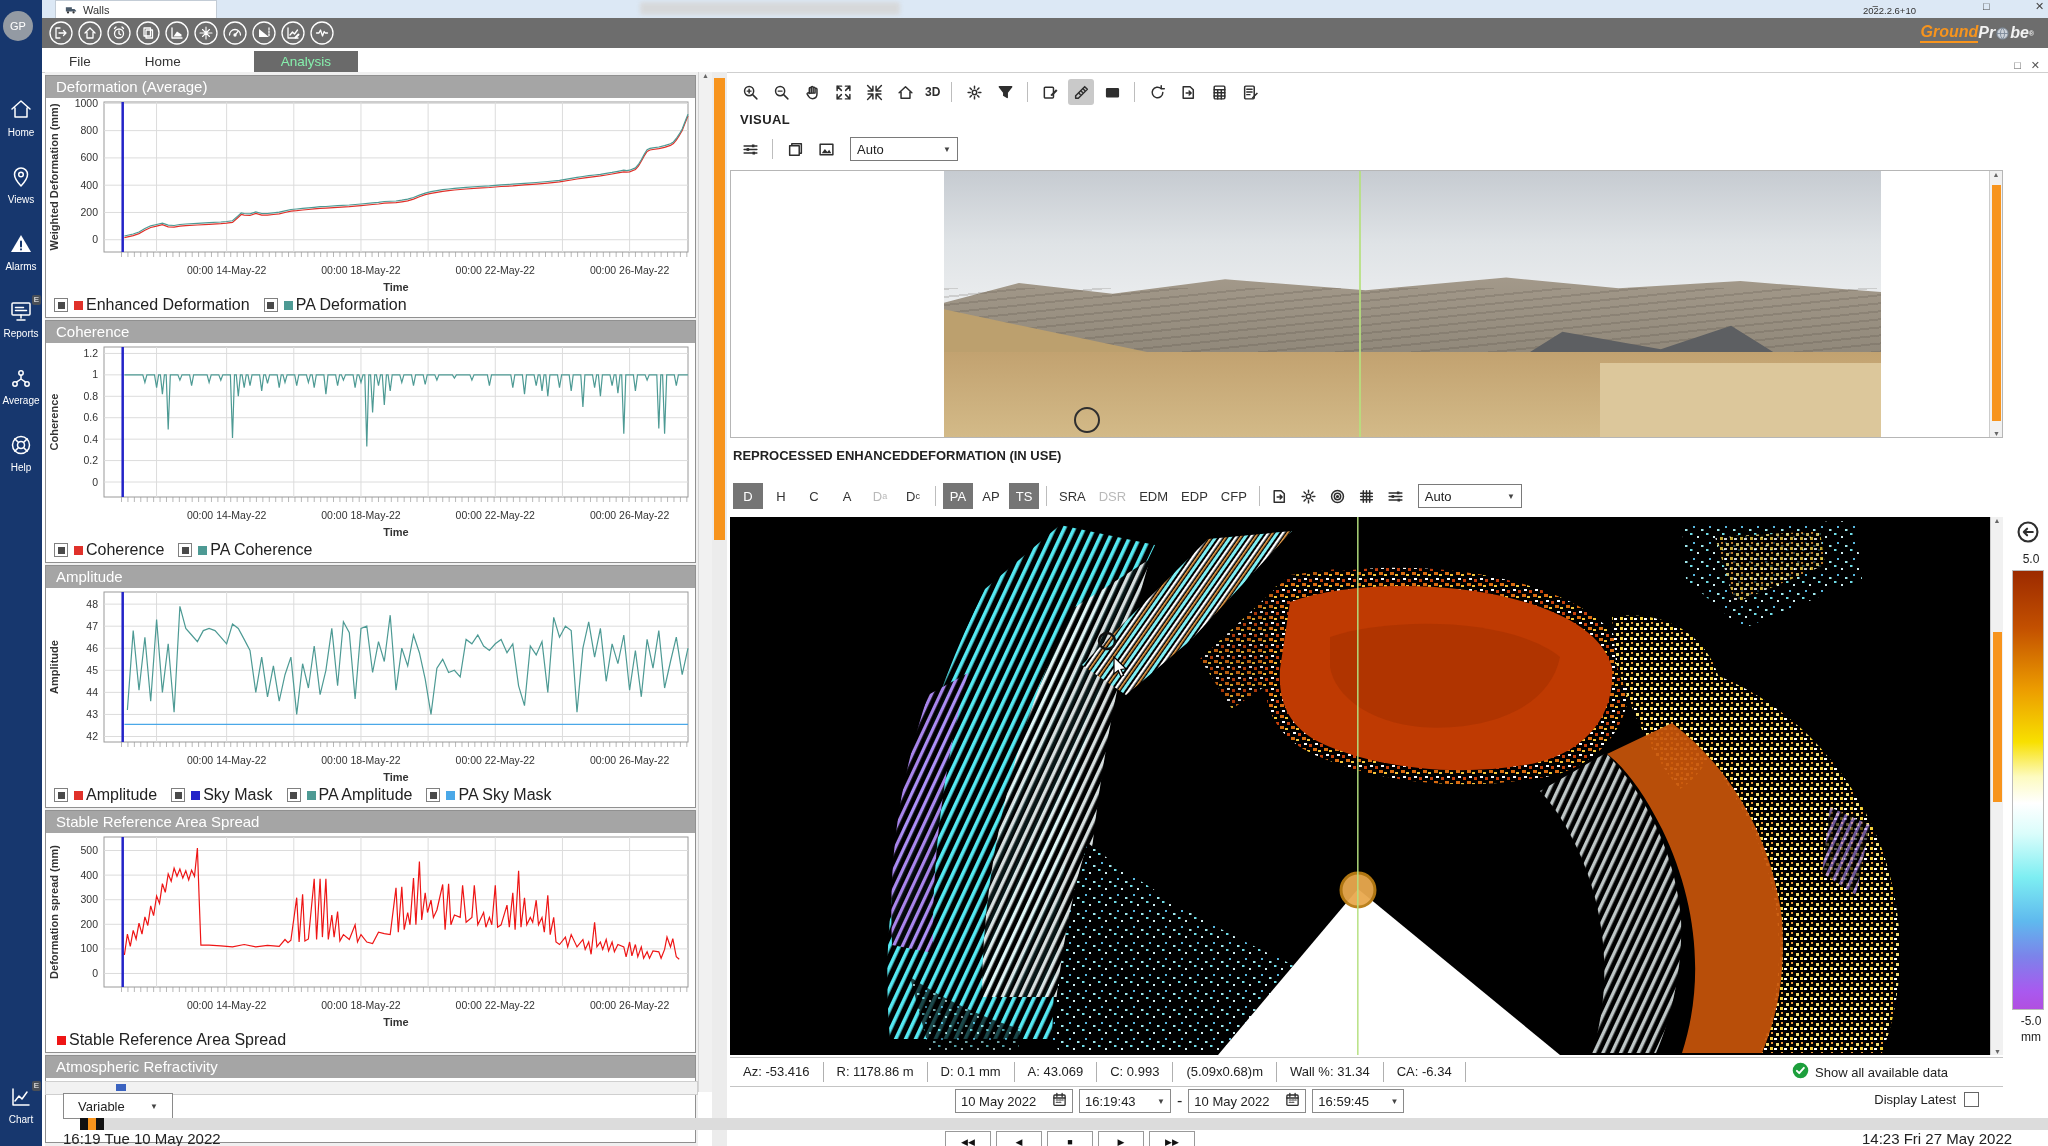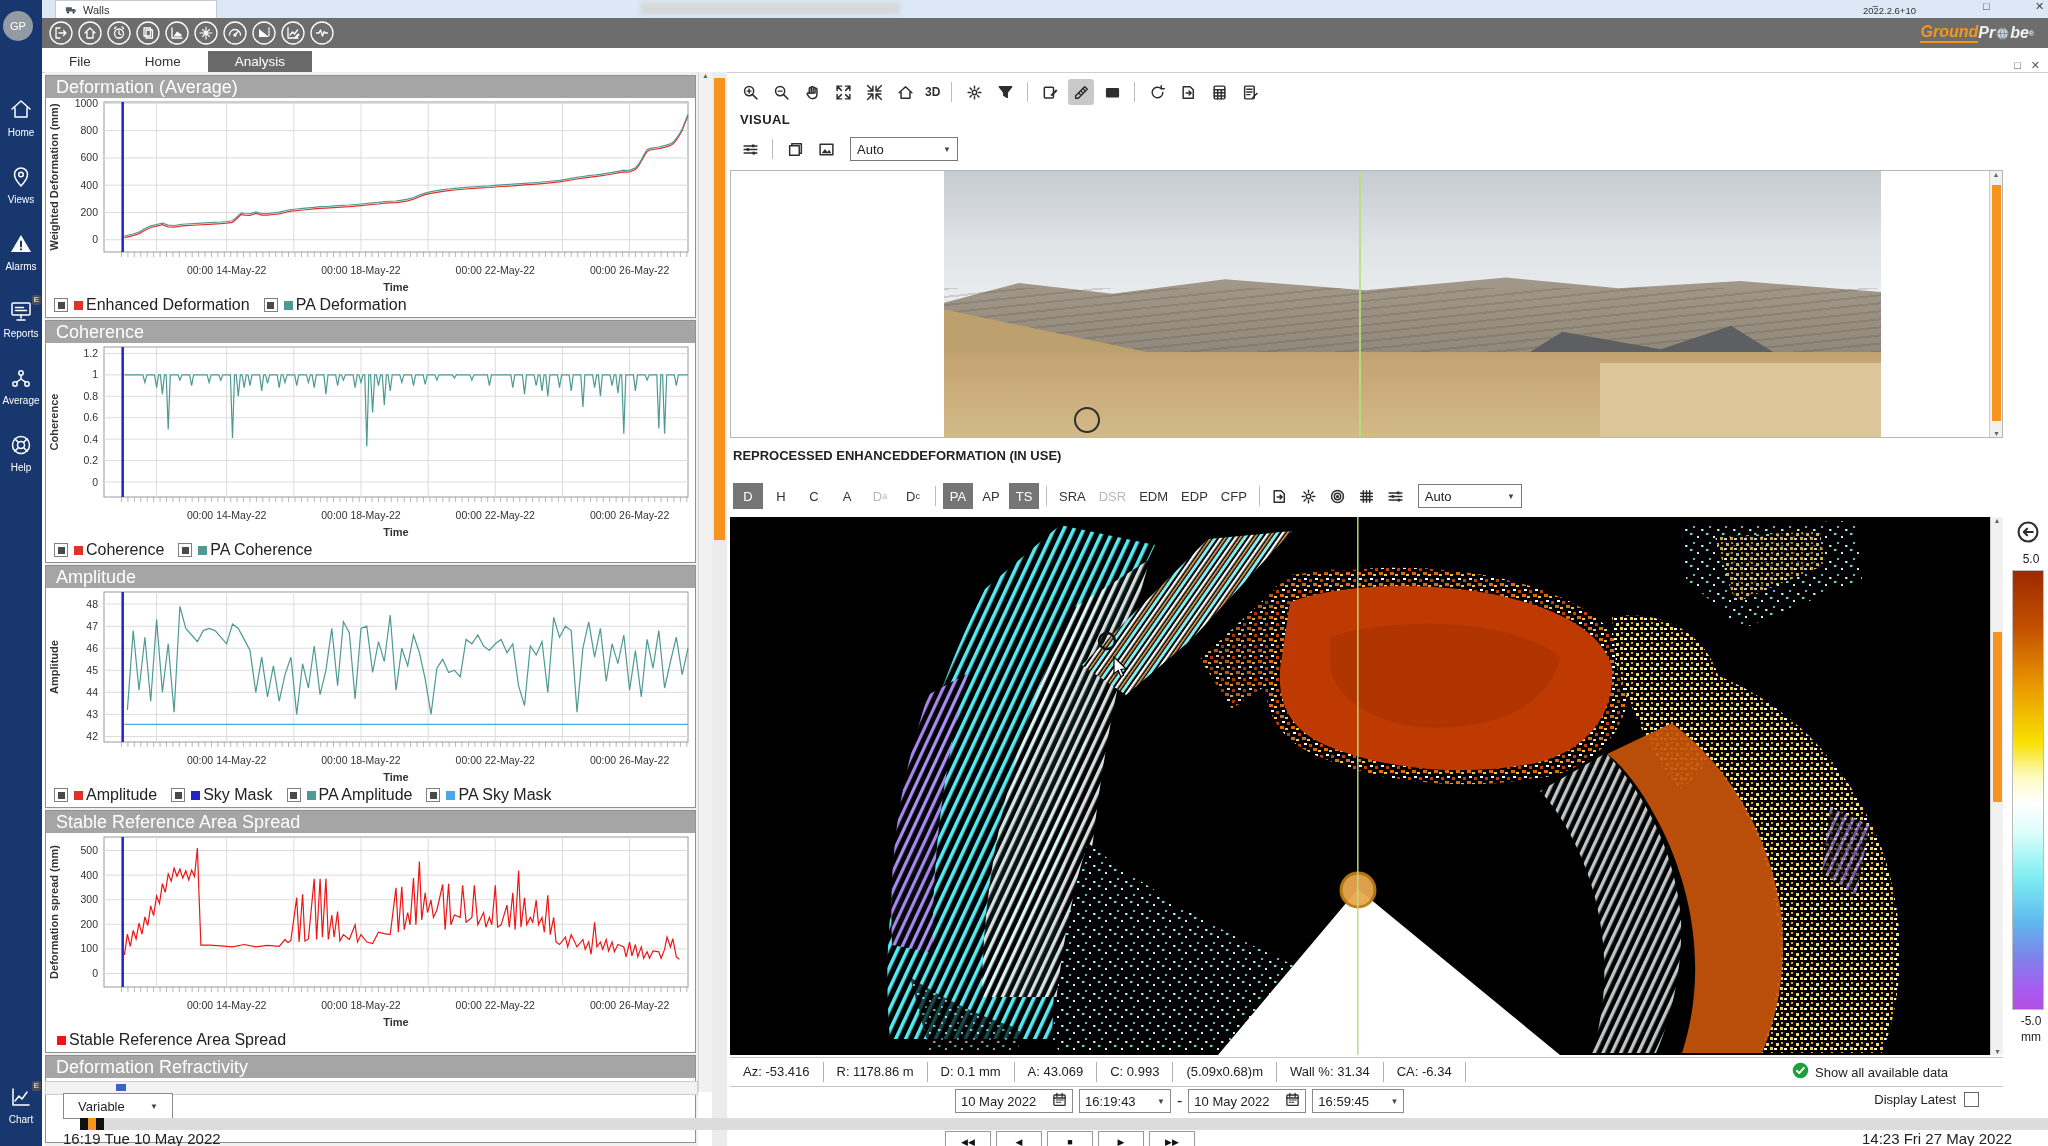--- a/index.html
+++ b/index.html
@@ -26,26 +26,26 @@
   #ribbon{left:42px;top:18px;width:2006px;height:30px;background:#6d6d6d;display:flex;align-items:center;}
   #ribbon-icons{display:flex;gap:3px;margin-left:6px;}
   .ribicon{width:26px;height:26px;display:inline-block;}
   #brand{margin-left:auto;margin-right:14px;font-size:16px;font-style:italic;font-weight:bold;display:flex;align-items:center;}
   #brand .bg1{color:#f7941d;border-bottom:2px solid #f7941d;}
   #brand .bg2{color:#f2f2f2;}
   #brand sup{font-size:7px;color:#f2f2f2;}
   
   #menurow{left:42px;top:48px;width:2006px;height:24px;background:#fff;border-bottom:1px solid #cfcfcf;display:flex;align-items:flex-end;}
   .mtab{padding:3px 27px;font-size:13.5px;color:#333;}
-  .mtab.active{background:#6a6a6a;color:#ffffff;}
+  .mtab.active{background:#6a6a6a;color:#86efac;margin-left:46px;}
   #panelctl{margin-left:auto;margin-right:8px;font-size:11px;color:#555;display:flex;gap:10px;}
   
   #leftcol{left:45px;top:72px;width:653px;height:1074px;background:#f0f0f0;}
   .chart-panel{position:relative;width:651px;height:243px;margin-bottom:2px;background:#fff;border:1px solid #909090;box-sizing:border-box;}
-  .chart-header{height:22px;background:#a5a5a5;color:#fff;font-size:18px;line-height:22px;padding-left:10px;}
+  .chart-header{height:22px;background:#a5a5a5;color:#fff;font-size:15px;line-height:22px;padding-left:10px;}
   .chart-legend{position:absolute;left:0;top:220px;width:100%;height:22px;display:flex;align-items:flex-start;gap:14px;padding-left:8px;font-size:16px;}
   .lgbox{width:12px;height:12px;border:1px solid #808080;background:#fff;display:inline-flex;align-items:center;justify-content:center;}
   .lginner{width:7px;height:7px;background:#4a4a4a;display:inline-block;}
   .lgchip{width:9px;height:9px;display:inline-block;margin-left:3px;}
   .lgitem{display:flex;align-items:center;gap:3px;}
   #hscroll{left:45px;top:1081px;width:651px;height:12px;background:#f2f2f2;border:1px solid #cfcfcf;}
   #hthumb{left:70px;top:2px;width:10px;height:7px;background:#3b63c0;}
   #varrow{left:63px;top:1093px;width:80px;height:24px;border:1px solid #8a8a8a;background:#fff;display:flex;align-items:center;
           justify-content:space-between;padding:0 14px;font-size:13px;}
   #curtime{left:63px;top:1130px;font-size:15px;color:#222;}
@@ -796,21 +796,21 @@
           <text x="350" y="193" font-size="11" font-weight="bold" fill="#333" text-anchor="middle">Time</text>
           <path d="M78.4 122.0 L81.4 101.1 L84.3 113.4 L87.2 97.4 L90.1 106.0 L93.0 90.1 L96.0 101.1 L98.9 83.9 L101.8 92.5 L104.7 72.9 L107.6 82.7 L110.6 63.0 L113.5 70.4 L116.4 50.7 L119.3 59.3 L122.2 40.9 L125.2 48.3 L128.1 35.2 L131.0 43.3 L133.9 36.0 L136.8 45.1 L139.8 37.7 L142.7 47.0 L145.6 37.2 L148.5 43.3 L151.4 15.1 L153.2 66.7 L154.9 112.2 L163.1 112.2 L174.8 112.9 L186.5 113.9 L198.2 111.5 L209.8 113.9 L221.5 112.4 L233.2 113.4 L239.0 106.5 L242.0 109.7 L244.9 107.3 L250.7 64.7 L253.1 109.0 L256.6 61.3 L258.9 108.0 L262.4 106.0 L268.2 45.8 L270.6 106.5 L274.1 45.8 L276.4 104.1 L279.9 45.8 L282.3 106.5 L285.8 82.0 L288.1 104.1 L291.6 78.5 L293.9 108.0 L297.4 101.6 L303.3 106.5 L309.1 91.8 L311.5 109.0 L315.0 101.6 L320.8 109.0 L326.6 110.5 L332.5 99.2 L338.3 100.6 L344.2 101.6 L350.0 54.9 L352.3 99.2 L355.8 53.9 L358.2 96.7 L361.7 79.5 L364.0 91.8 L367.5 45.1 L369.9 91.8 L373.4 28.6 L375.7 86.9 L379.2 59.8 L381.5 79.5 L385.0 67.2 L387.4 84.4 L390.9 77.0 L396.7 51.5 L399.1 96.7 L402.6 50.7 L404.9 91.8 L408.4 82.0 L414.2 84.4 L416.6 52.4 L420.1 89.3 L425.9 84.4 L428.3 52.4 L431.8 91.8 L437.6 79.5 L439.9 94.2 L443.4 84.4 L445.8 91.8 L449.3 52.4 L451.6 94.2 L455.1 91.8 L461.0 72.1 L463.3 94.2 L466.8 59.8 L469.1 96.7 L472.6 37.7 L475.0 94.2 L478.5 64.7 L480.8 91.8 L484.3 84.4 L486.7 89.3 L490.2 67.2 L492.5 91.8 L496.0 84.4 L498.3 99.2 L501.8 62.3 L504.2 101.6 L507.7 84.4 L510.0 109.0 L513.5 111.5 L519.4 104.1 L521.7 113.9 L525.2 101.6 L531.0 113.9 L536.9 106.5 L539.2 116.4 L542.7 109.0 L545.1 121.3 L548.6 89.3 L550.9 113.9 L554.4 109.0 L556.7 116.4 L560.2 106.5 L562.6 117.9 L566.1 109.0 L568.4 118.8 L571.9 111.5 L577.8 113.9 L580.1 123.8 L583.6 109.0 L585.9 122.8 L589.4 111.5 L591.8 123.8 L595.3 113.9 L597.6 125.2 L601.1 118.8 L603.5 125.2 L607.0 117.9 L612.8 118.8 L615.1 125.2 L618.6 116.4 L621.0 104.1 L624.5 113.9 L626.8 105.6 L630.3 123.8 L633.2 126.2" fill="none" stroke="#ee1515" stroke-width="1.2"></path>
           <line x1="76.688" y1="4" x2="76.688" y2="154" stroke="#2323c8" stroke-width="2.5"></line>
         </svg><div class="chart-legend">
           <span class="lgitem">
             <span class="lgchip" style="background:#ee1515"></span>
             <span>Stable Reference Area Spread</span>
           </span>
         </div></div>
       <div class="chart-panel" style="height: 88px;">
-        <div class="chart-header">Deformation Refractivity</div>
+        <div class="chart-header">Atmospheric Refractivity</div>
       </div>
     </div>
 </div>
 <div id="hscroll" class="abs">
     <div id="hthumb" class="abs"></div>
   </div>
 <div id="varrow" class="abs">
   <span>Variable</span>
   <span class="caret">▼</span>
 </div>

